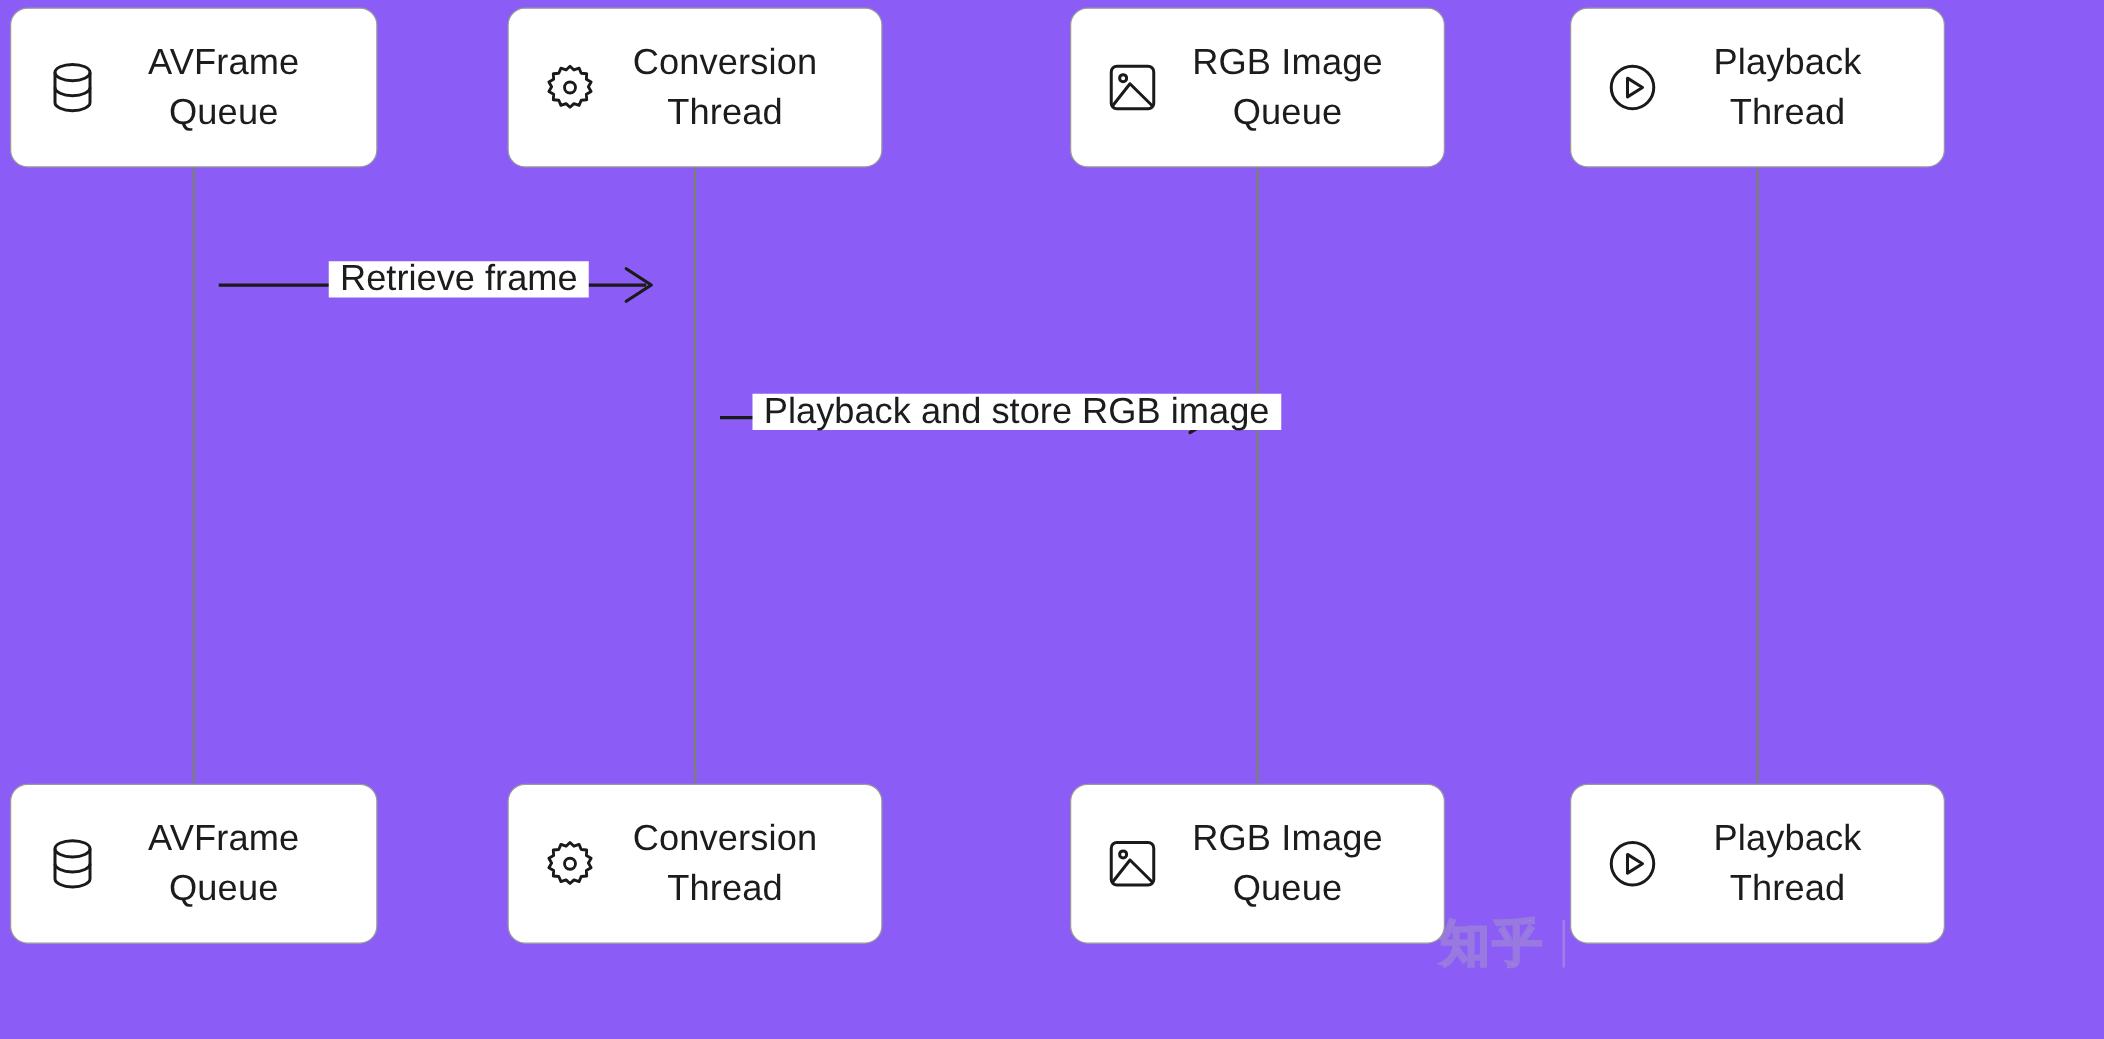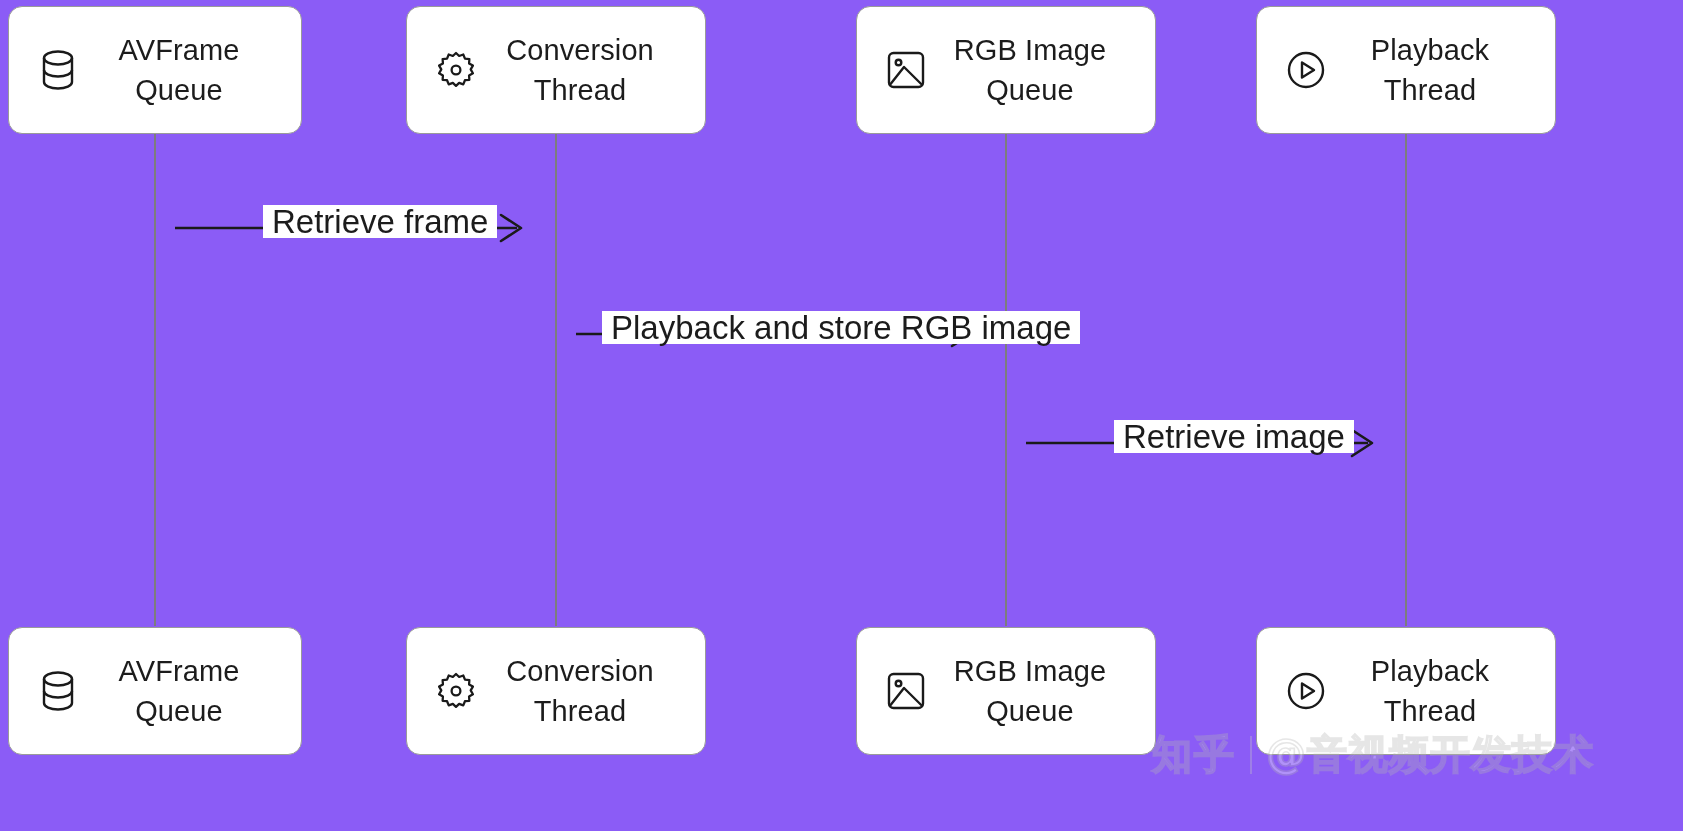--- a/index.html
+++ b/index.html
@@ -73,21 +73,21 @@
   }
   .msg-svg {
     position: absolute;
     left: 0;
     bottom: 0;
     overflow: visible;
   }
   .msg-label {
     position: absolute;
     bottom: -4px;
-    font-size: 33px;
+    font-size: 29px;
     line-height: 1;
     color: #1c1c1c;
     white-space: nowrap;
     background: #ffffff;
     padding: 0 9px;
   }
 
   
   .watermark {
     position: absolute;
@@ -186,27 +186,20 @@
   </div>
 
   <div class="message" style="left:556px; top:294px; width:430px;">
     <svg class="msg-svg" width="430" height="46" viewBox="0 0 430 46">
       <line x1="20" y1="40" x2="412" y2="40" stroke="#1a1a1a" stroke-width="2.6"></line>
       <polyline points="396,28 416,40 396,52" fill="none" stroke="#1a1a1a" stroke-width="2.6" stroke-linecap="round" stroke-linejoin="round"></polyline>
     </svg>
     <span class="msg-label" style="left:46px;">Playback and store RGB image</span>
   </div>
 
-  <div class="message" style="left:1006px; top:403px; width:380px;">
-    <svg class="msg-svg" width="380" height="46" viewBox="0 0 380 46">
-      <line x1="20" y1="40" x2="362" y2="40" stroke="#1a1a1a" stroke-width="2.6"></line>
-      <polyline points="346,27 366,40 346,53" fill="none" stroke="#1a1a1a" stroke-width="2.6" stroke-linecap="round" stroke-linejoin="round"></polyline>
-    </svg>
-    <span class="msg-label" style="left:108px;">Retrieve image</span>
-  </div>
 
 
   <div class="participant" style="left:8px; top:627px; width:294px; height:128px;">
     <span class="p-icon">
       <svg width="38" height="42" viewBox="0 0 38 42" fill="none" stroke="#1a1a1a" stroke-width="2.4">
         <ellipse cx="19" cy="9" rx="14" ry="6.5"></ellipse>
         <path d="M5 9 v24 c0 3.6 6.3 6.5 14 6.5 s14 -2.9 14 -6.5 V9"></path>
         <path d="M5 21 c0 3.6 6.3 6.5 14 6.5 s14 -2.9 14 -6.5"></path>
       </svg>
     </span>
@@ -244,16 +237,15 @@
         <path d="M17 13.5 L29 21 L17 28.5 Z"></path>
       </svg>
     </span>
     <span class="p-label">Playback
 Thread</span>
   </div>
 
   <div class="watermark" style="left:1152px; top:727px;">
     <span class="wm-logo">知乎</span>
     <span class="wm-sep"></span>
-    <span class="wm-text">@音视频开发技术</span>
   </div>
 
 </div>
 
 </body></html>

